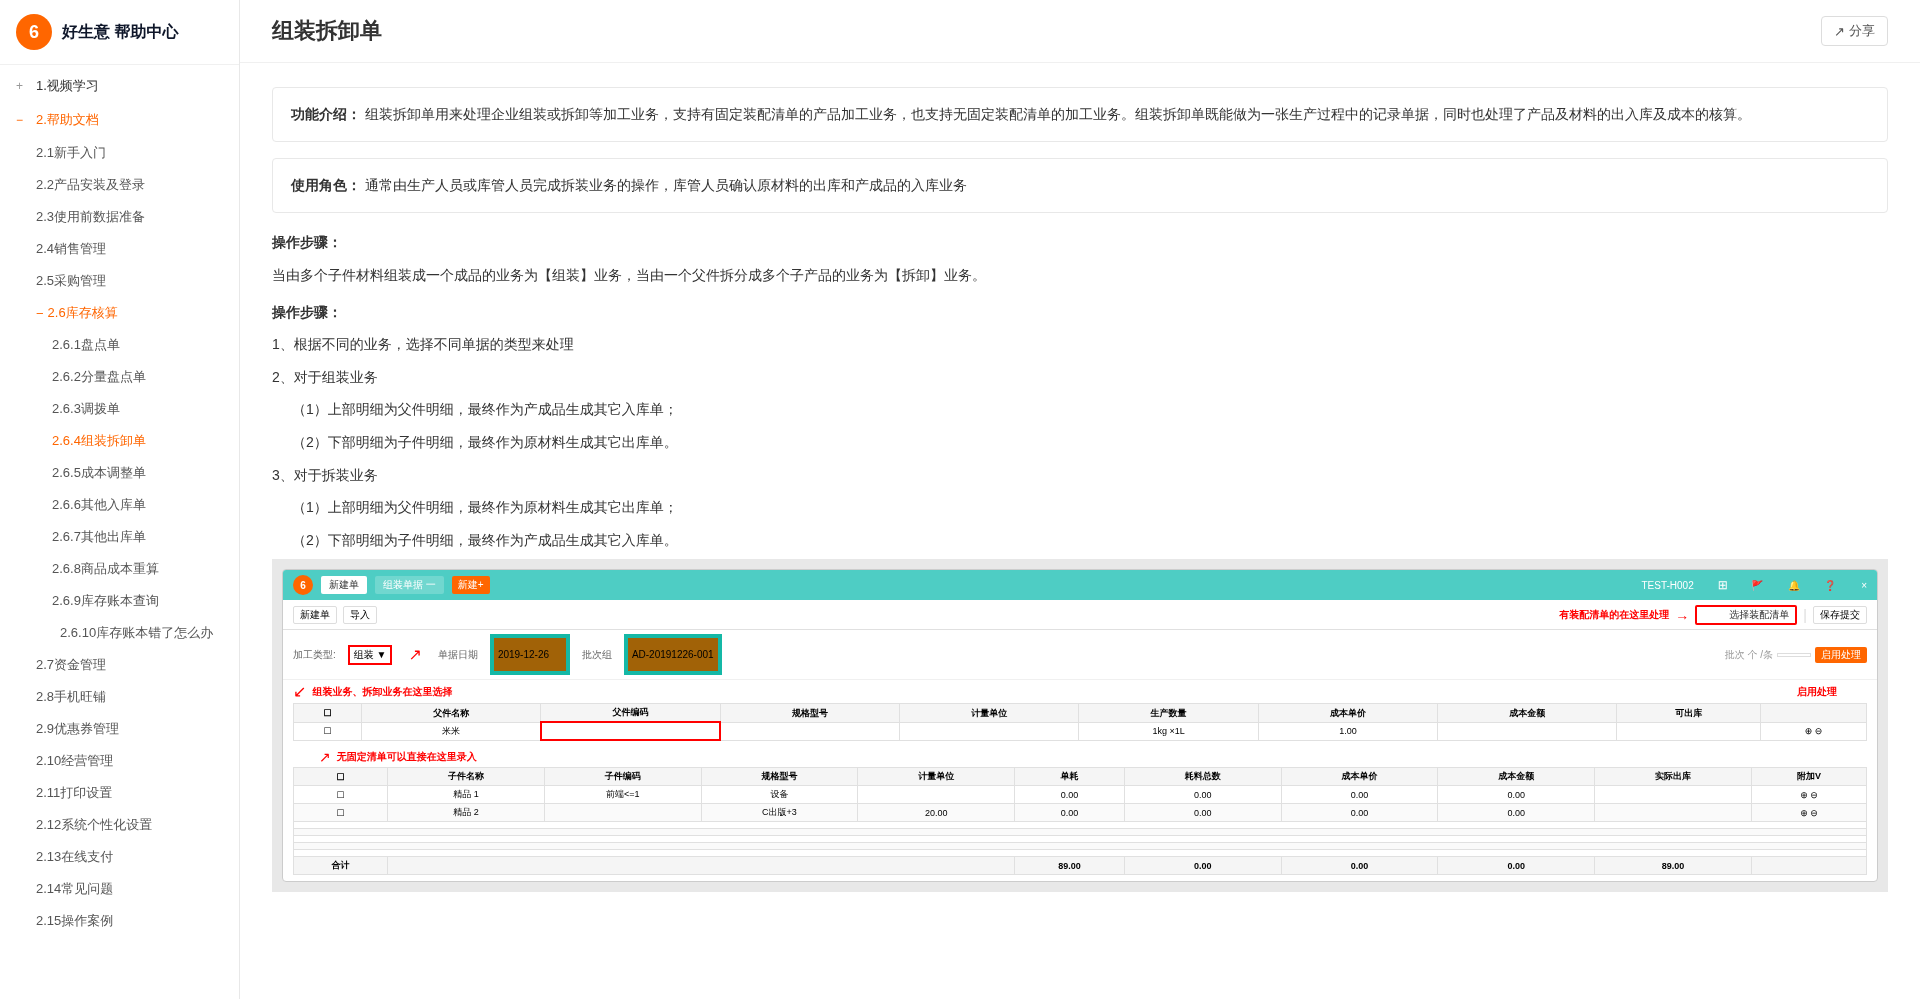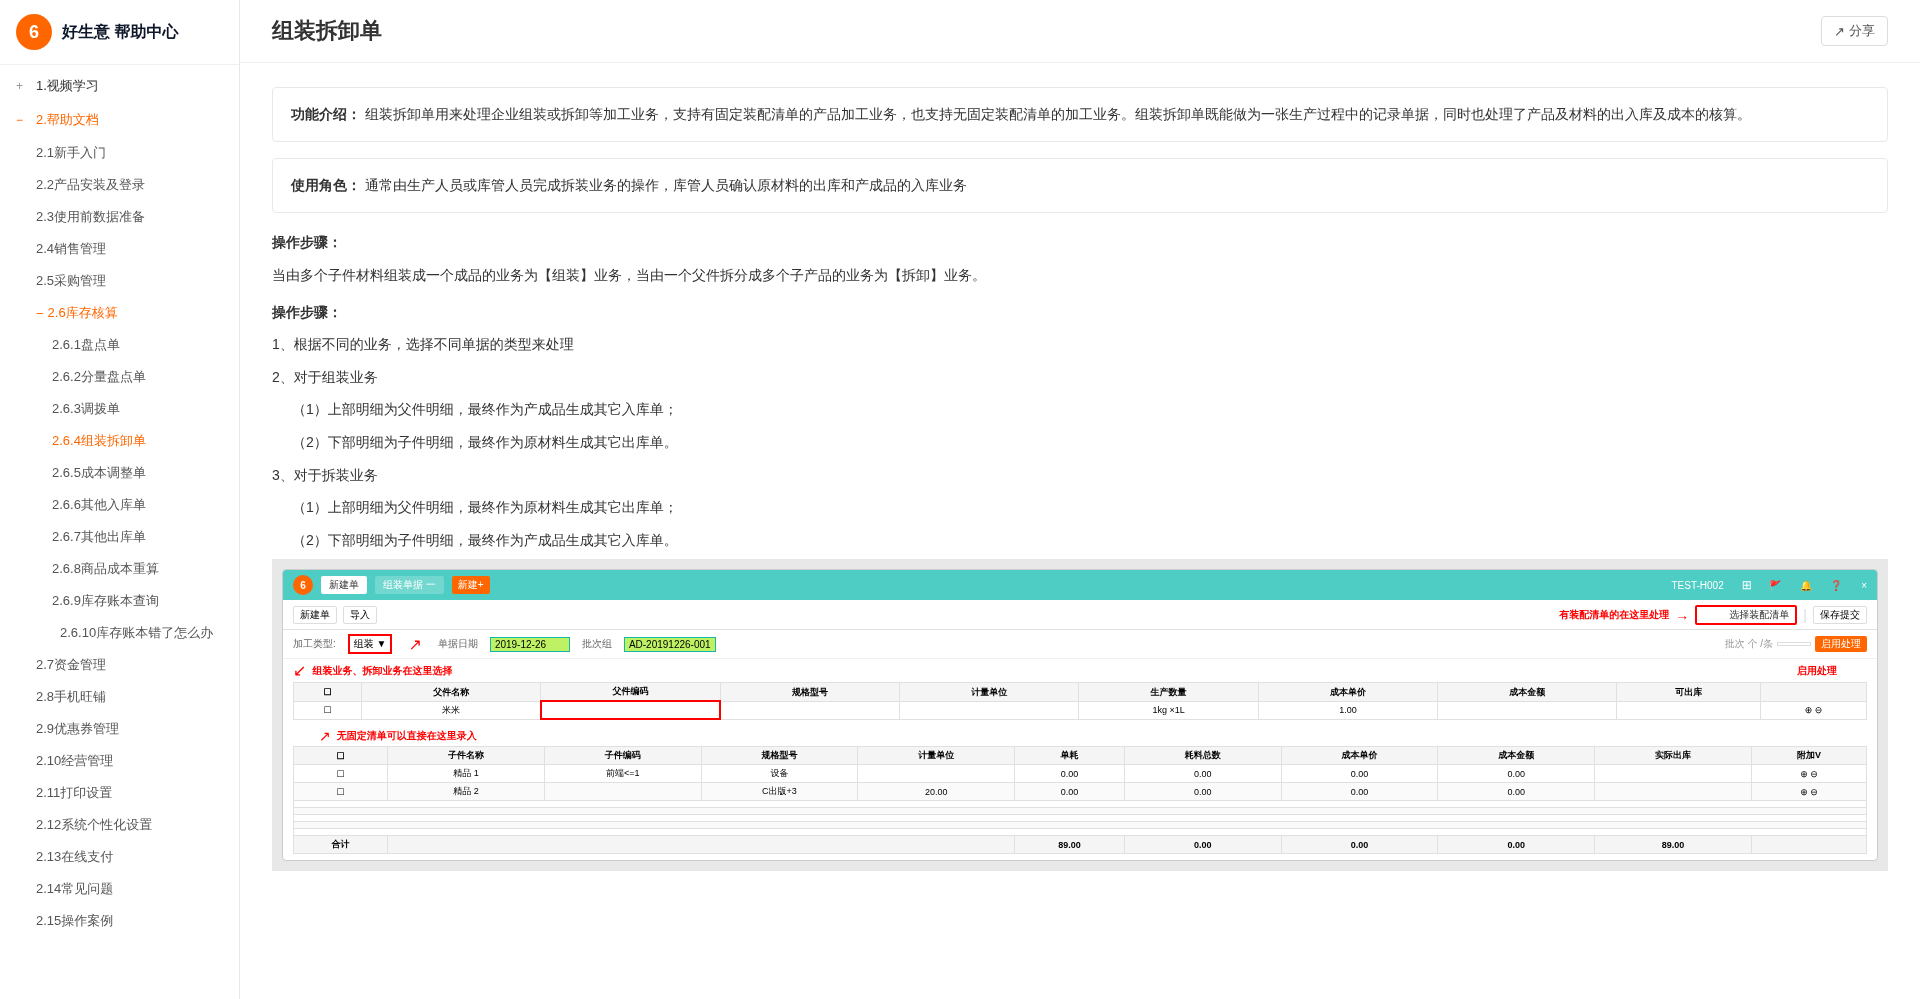--- a/index.html
+++ b/index.html
@@ -224,23 +224,23 @@
       display: flex;
       align-items: center;
       gap: 12px;
       padding: 4px 10px;
       font-size: 10px;
       border-bottom: 1px solid #f0f0f0;
     }
 
     .mock-field-label { color: #666; white-space: nowrap; }
     .mock-field-value {
-      border: 1px solid #14b8a6;
-      padding: 1px 4px;
-      background: #bef264;
+      border: 4px solid #14b8a6;
+      padding: 11px 4px;
+      background: #a16207;
       min-width: 80px;
     }
 
     .mock-table {
       width: 100%;
       border-collapse: collapse;
       font-size: 9px;
     }
 
     .mock-table th {
@@ -268,21 +268,21 @@
       border: 2px solid red;
       padding: 1px 4px;
       font-size: 10px;
       background: #fff;
     }
 
     .mock-header-right {
       margin-left: auto;
       display: flex;
       align-items: center;
-      gap: 18px;
+      gap: 24px;
       font-size: 10px;
     }
 
     .screenshot-outer {
       background: #e8e8e8;
       padding: 10px;
     }
 
     .mock-dialog {
       border: 1px solid #ccc;

